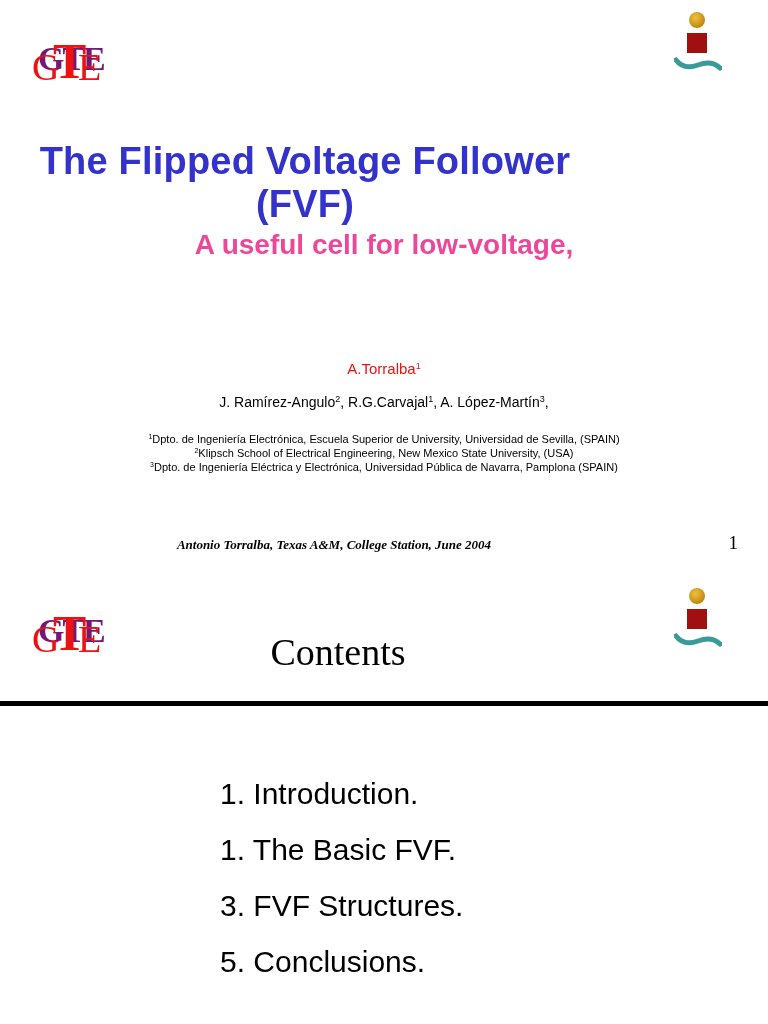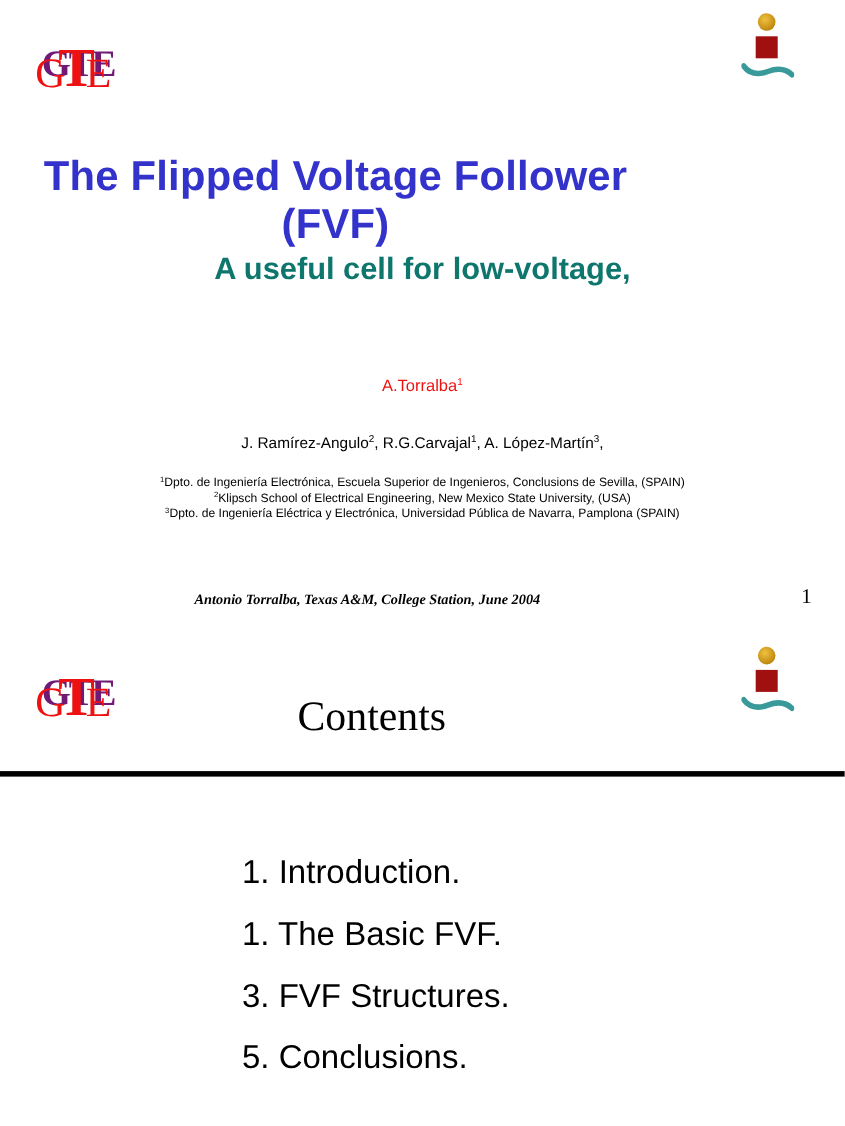--- a/index.html
+++ b/index.html
@@ -85,26 +85,26 @@
       letter-spacing: 0.2px;
     }
     .subtitle {
       position: absolute;
       left: 0; width: 768px;
       top: 226px;
       text-align: center;
       font-weight: bold;
       font-size: 28px;
       line-height: 37px;
-      color: #0f766e;
+      color: #ec4899;
     }
     .main-author {
       position: absolute;
       left: 0; width: 768px;
-      top: 342px;
+      top: 360px;
       text-align: center;
       font-size: 15px;
       color: #ee1111;
     }
     .coauthors {
       position: absolute;
       left: 0; width: 768px;
       top: 394px;
       text-align: center;
       font-size: 14px;
@@ -191,21 +191,21 @@
 
   <div class="subtitle">
     <div>A useful cell for low-voltage,</div>
   </div>
 
   <div class="main-author"><span>A.Torralba</span><sup>1</sup></div>
 
   <div class="coauthors"><span>J. Ramírez-Angulo</span><sup>2</sup><span>, </span><span>R.G.Carvajal</span><sup>1</sup><span>, </span><span>A. López-Martín</span><sup>3</sup><span>,</span></div>
 
   <div class="affiliations">
-    <div><sup>1</sup><span>Dpto. de Ingeniería Electrónica, Escuela Superior de Ingenieros, Conclusions de Sevilla, (SPAIN)</span></div>
+    <div><sup>1</sup><span>Dpto. de Ingeniería Electrónica, Escuela Superior de University, Universidad de Sevilla, (SPAIN)</span></div>
     <div><sup>2</sup><span>Klipsch School of Electrical Engineering, New Mexico State University, (USA)</span></div>
     <div><sup>3</sup><span>Dpto. de Ingeniería Eléctrica y Electrónica, Universidad Pública de Navarra, Pamplona (SPAIN)</span></div>
   </div>
 
   <div class="footer">Antonio Torralba, Texas A&amp;M, College Station, June 2004</div>
   <div class="page-number">1</div>
 </div>
 
 <div id="slide-2" class="slide">
 

